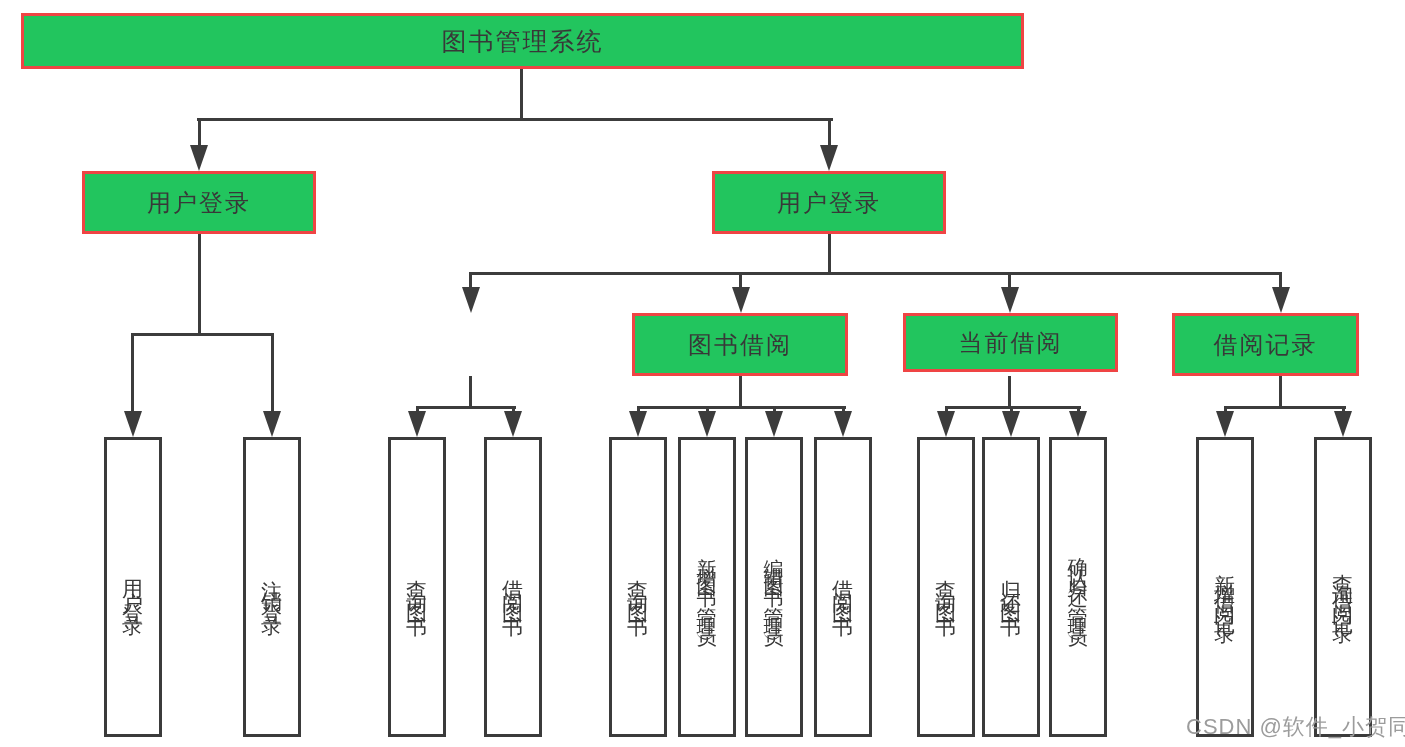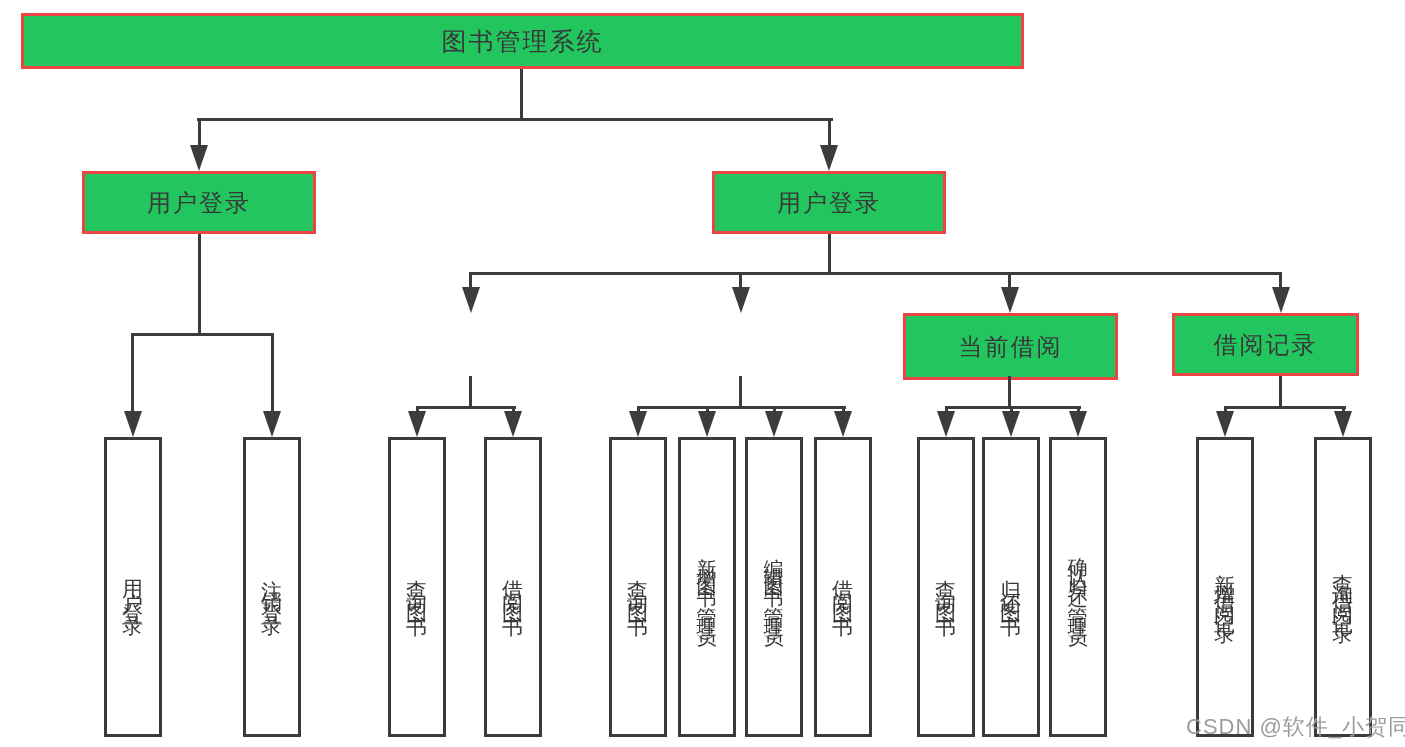--- a/index.html
+++ b/index.html
@@ -76,21 +76,24 @@
     <i class="vl" style="left:469px;top:274px;height:15px"></i>
     <i class="vl" style="left:739px;top:274px;height:15px"></i>
     <i class="vl" style="left:1008px;top:274px;height:15px"></i>
     <i class="vl" style="left:1279px;top:274px;height:15px"></i>
     <i class="ar" style="left:462px;top:287px"></i>
     <i class="ar" style="left:732px;top:287px"></i>
     <i class="ar" style="left:1001px;top:287px"></i>
     <i class="ar" style="left:1272px;top:287px"></i>
   </div>
 
-  <div class="node" style="left:903px;top:313px;width:215px;height:67px">
+  <div class="node" style="left:632px;top:313px;width:216px;height:63px">
+    <span>图书借阅</span>
+  </div>
+  <div class="node" style="left:903px;top:313px;width:215px;height:59px">
     <span>当前借阅</span>
   </div>
   <div class="node" style="left:1172px;top:313px;width:187px;height:63px">
     <span>借阅记录</span>
   </div>
 
   <div>
     <i class="vl" style="left:469px;top:376px;height:32px"></i>
     <i class="hl" style="left:416px;top:406px;width:100px"></i>
     <i class="vl" style="left:416px;top:408px;height:7px"></i>

